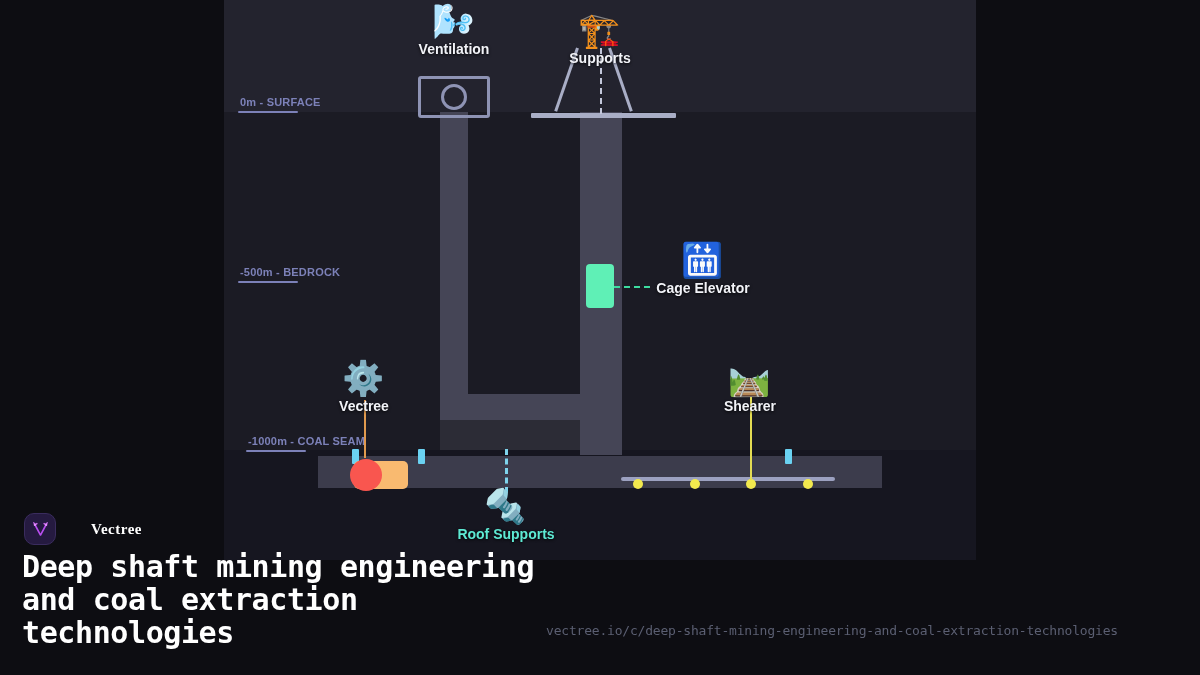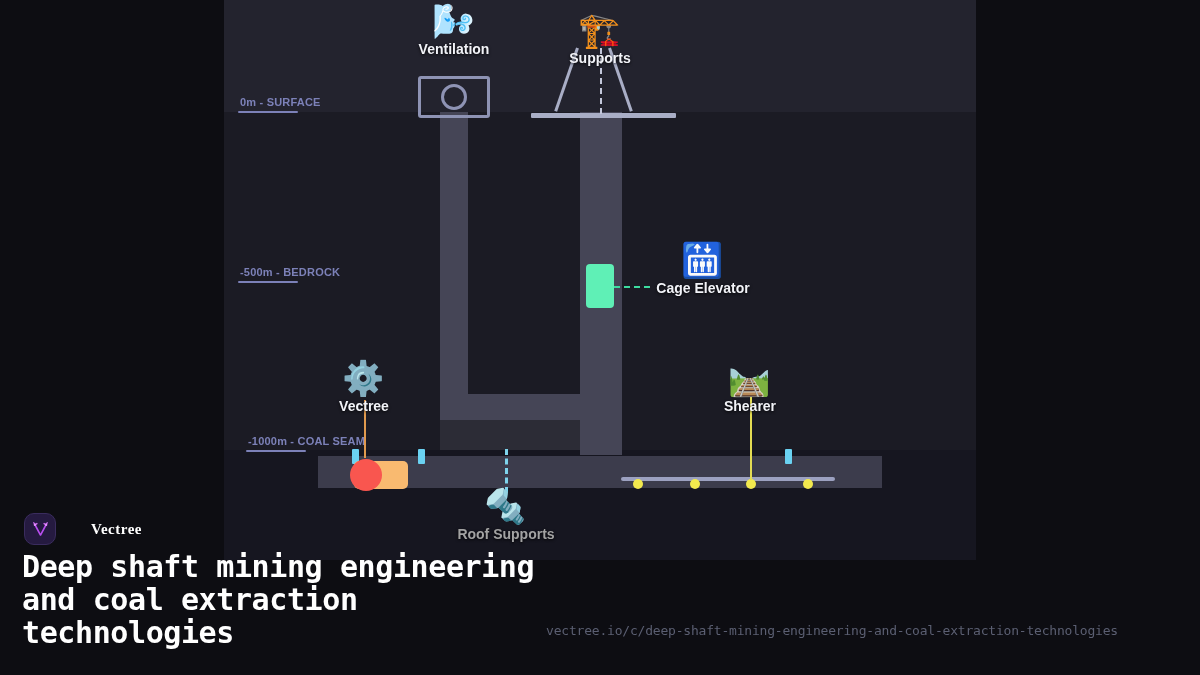--- a/index.html
+++ b/index.html
@@ -76,21 +76,21 @@
   .node .ico {
     font-size: 34px; line-height: 38px;
     display: block;
   }
   .node .lbl {
     display: block; margin-top: 1px;
     font-size: 14px; font-weight: 700; color: #f2f3f8;
     white-space: nowrap;
     text-shadow: 0 1px 3px rgba(0,0,0,.85);
   }
-  .node.muted .lbl { color: #a3a3a3; }
+  .node.muted .lbl { color: #5eead4; }
 
   
   .leader { position: absolute; }
   .leader.v-solid { width: 2px; }
   .leader.v-dash  { width: 0; }
   .leader.h-dash  { height: 0; }
 
   
   .cage {
     position: absolute; background: #5ff0b6; border-radius: 4px;

